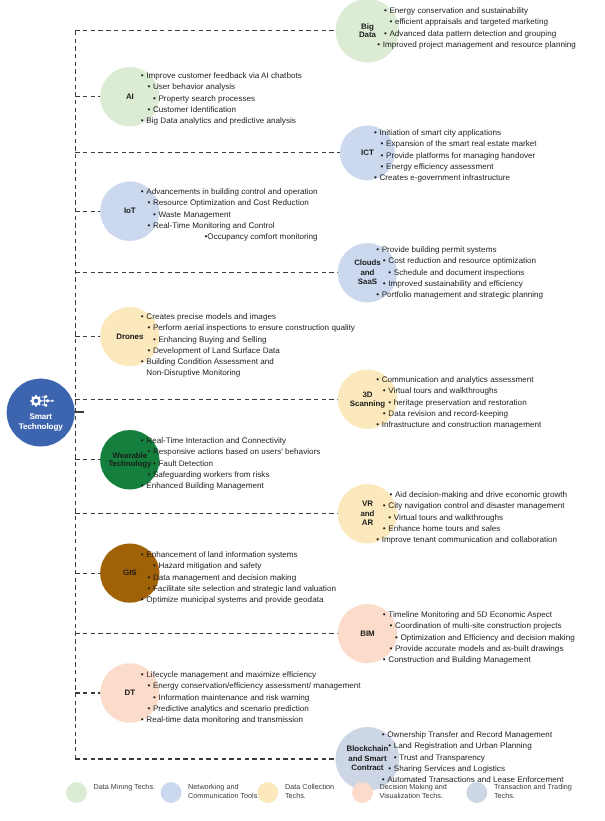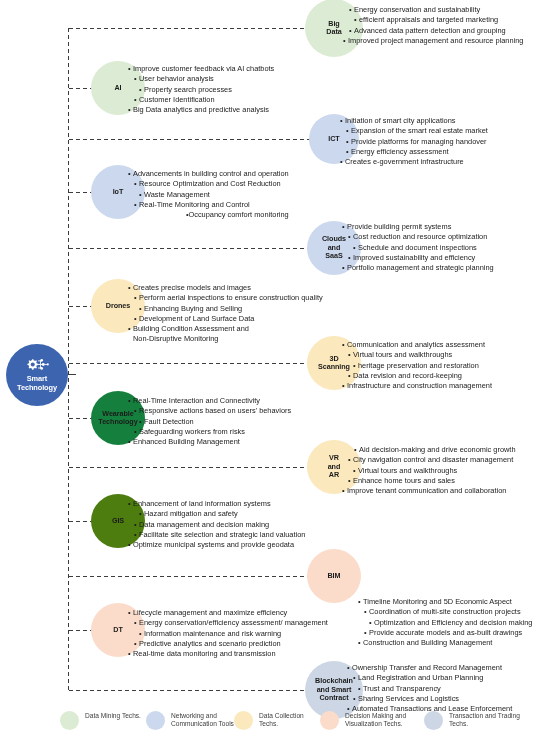--- a/index.html
+++ b/index.html
@@ -200,36 +200,36 @@
         </div>
         <div class="items" style="left: 342px; top: 445px;">
           <div class="li" style="margin-left: 12px;"><span class="b">•</span><span>Aid decision-making and drive economic growth</span></div>
           <div class="li" style="margin-left: 6px;"><span class="b">•</span><span>City navigation control and disaster management</span></div>
           <div class="li" style="margin-left: 11px;"><span class="b">•</span><span>Virtual tours and walkthroughs</span></div>
           <div class="li" style="margin-left: 6px;"><span class="b">•</span><span>Enhance home tours and sales</span></div>
           <div class="li" style="margin-left: 0px;"><span class="b">•</span><span>Improve tenant communication and collaboration</span></div>
         </div>
       </div>
       <div class="node">
-        <div class="bubble" style="left: 91px; top: 494px; width: 54px; height: 54px; background: #4d7c0f;">
+        <div class="bubble" style="left: 91px; top: 494px; width: 54px; height: 54px; background: #a16207;">
           <span>GIS</span>
         </div>
         <div class="items" style="left: 128px; top: 499px;">
           <div class="li" style="margin-left: 0px;"><span class="b">•</span><span>Enhancement of land information systems</span></div>
           <div class="li" style="margin-left: 11px;"><span class="b">•</span><span>Hazard mitigation and safety</span></div>
           <div class="li" style="margin-left: 6px;"><span class="b">•</span><span>Data management and decision making</span></div>
           <div class="li" style="margin-left: 6px;"><span class="b">•</span><span>Facilitate site selection and strategic land valuation</span></div>
           <div class="li" style="margin-left: 0px;"><span class="b">•</span><span>Optimize municipal systems and provide geodata</span></div>
         </div>
       </div>
       <div class="node">
         <div class="bubble" style="left: 307px; top: 549px; width: 54px; height: 54px; background: rgb(251, 220, 203);">
           <span>BIM</span>
         </div>
-        <div class="items" style="left: 358px; top: 554px; margin-top: 43px;">
+        <div class="items" style="left: 348px; top: 554px;">
           <div class="li" style="margin-left: 0px;"><span class="b">•</span><span>Timeline Monitoring and 5D Economic Aspect</span></div>
           <div class="li" style="margin-left: 6px;"><span class="b">•</span><span>Coordination of multi-site construction projects</span></div>
           <div class="li" style="margin-left: 11px;"><span class="b">•</span><span>Optimization and Efficiency and decision making</span></div>
           <div class="li" style="margin-left: 6px;"><span class="b">•</span><span>Provide accurate models and as-built drawings</span></div>
           <div class="li" style="margin-left: 0px;"><span class="b">•</span><span>Construction and Building Management</span></div>
         </div>
       </div>
       <div class="node">
         <div class="bubble" style="left: 91px; top: 603px; width: 54px; height: 54px; background: rgb(251, 220, 203);">
           <span>DT</span>

